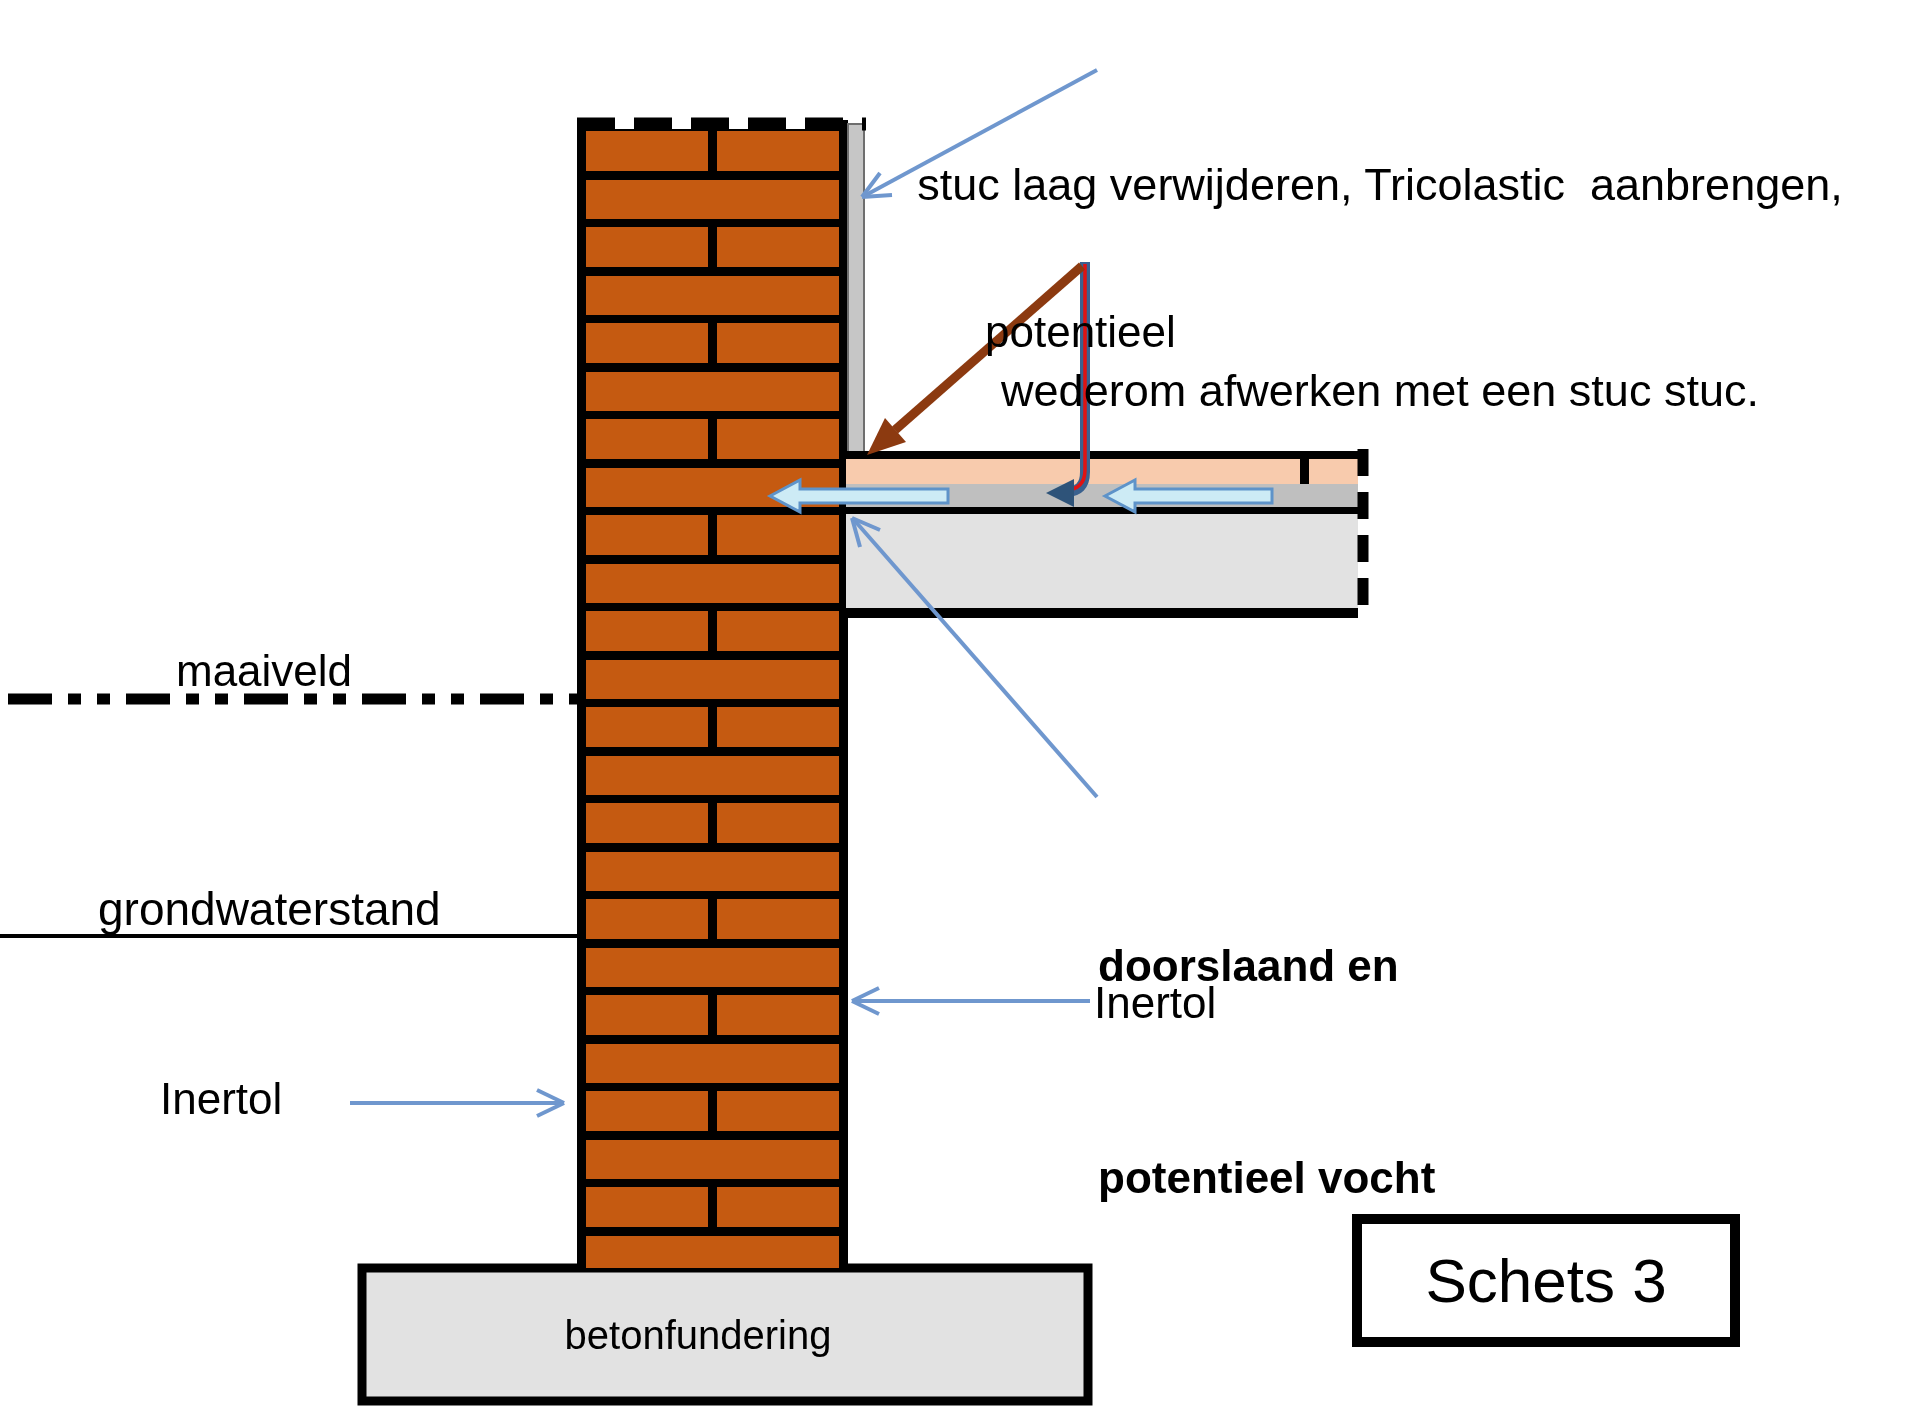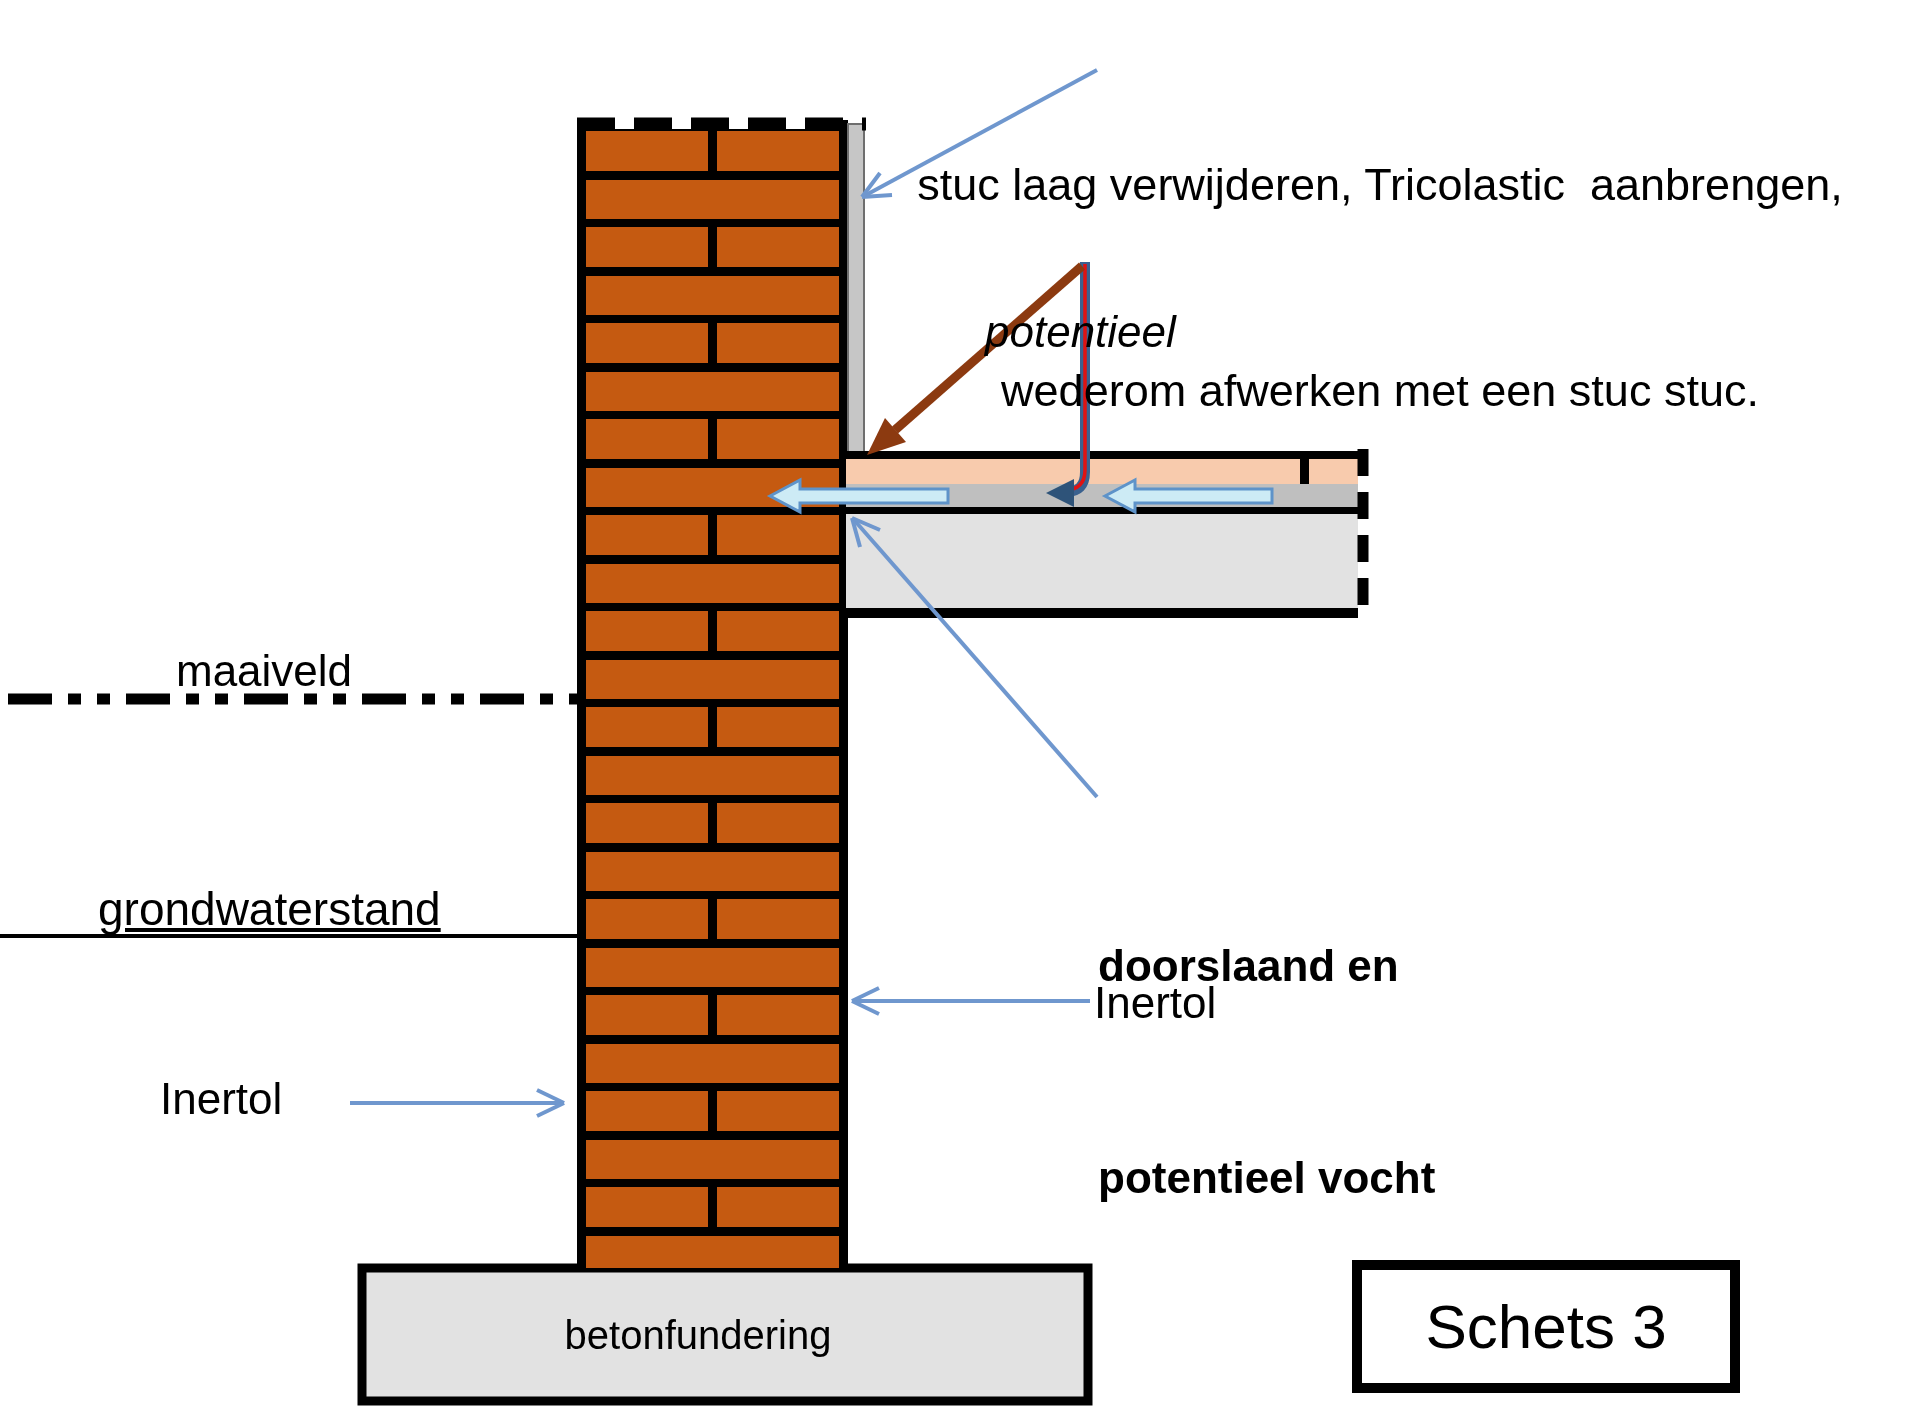--- a/index.html
+++ b/index.html
@@ -13,29 +13,29 @@
   #drawing{position:absolute;left:0;top:0;}
   .lbl{
     position:absolute;
     color:#000;
     font-size:44px;
     line-height:54px;
     white-space:pre;
   }
   .lbl .ln{white-space:pre;margin-top:44px;}
   #top-note{left:890px;top:6px;width:980px;text-align:center;font-size:45px;line-height:54px;}
-  #potentieel-label{left:985px;top:155px;line-height:53px;font-style:italic;}
+  #potentieel-label{left:985px;top:155px;line-height:53px;}
   #doorslaand-label{left:1098px;top:782px;line-height:56px;font-weight:bold;}
   #maaiveld-label{left:176px;top:644px;}
-  #grondwaterstand-label{left:98px;top:882px;font-size:46px;text-decoration:underline;}
+  #grondwaterstand-label{left:98px;top:882px;font-size:46px;}
   #inertol-left-label{left:160px;top:1072px;}
   #inertol-right-label{left:1094px;top:976px;}
   #betonfundering-label{left:478px;top:1308px;width:440px;text-align:center;font-size:40px;}
   #schets-box{
-    position:absolute;left:1352px;top:1260px;width:388px;height:133px;
+    position:absolute;left:1352px;top:1214px;width:388px;height:133px;
     box-sizing:border-box;border:10px solid #000;background:#fff;
     display:flex;align-items:center;justify-content:center;
     font-size:62px;color:#000;
   }
 </style>
 </head>
 <body>
 
 <div id="canvas">
 

